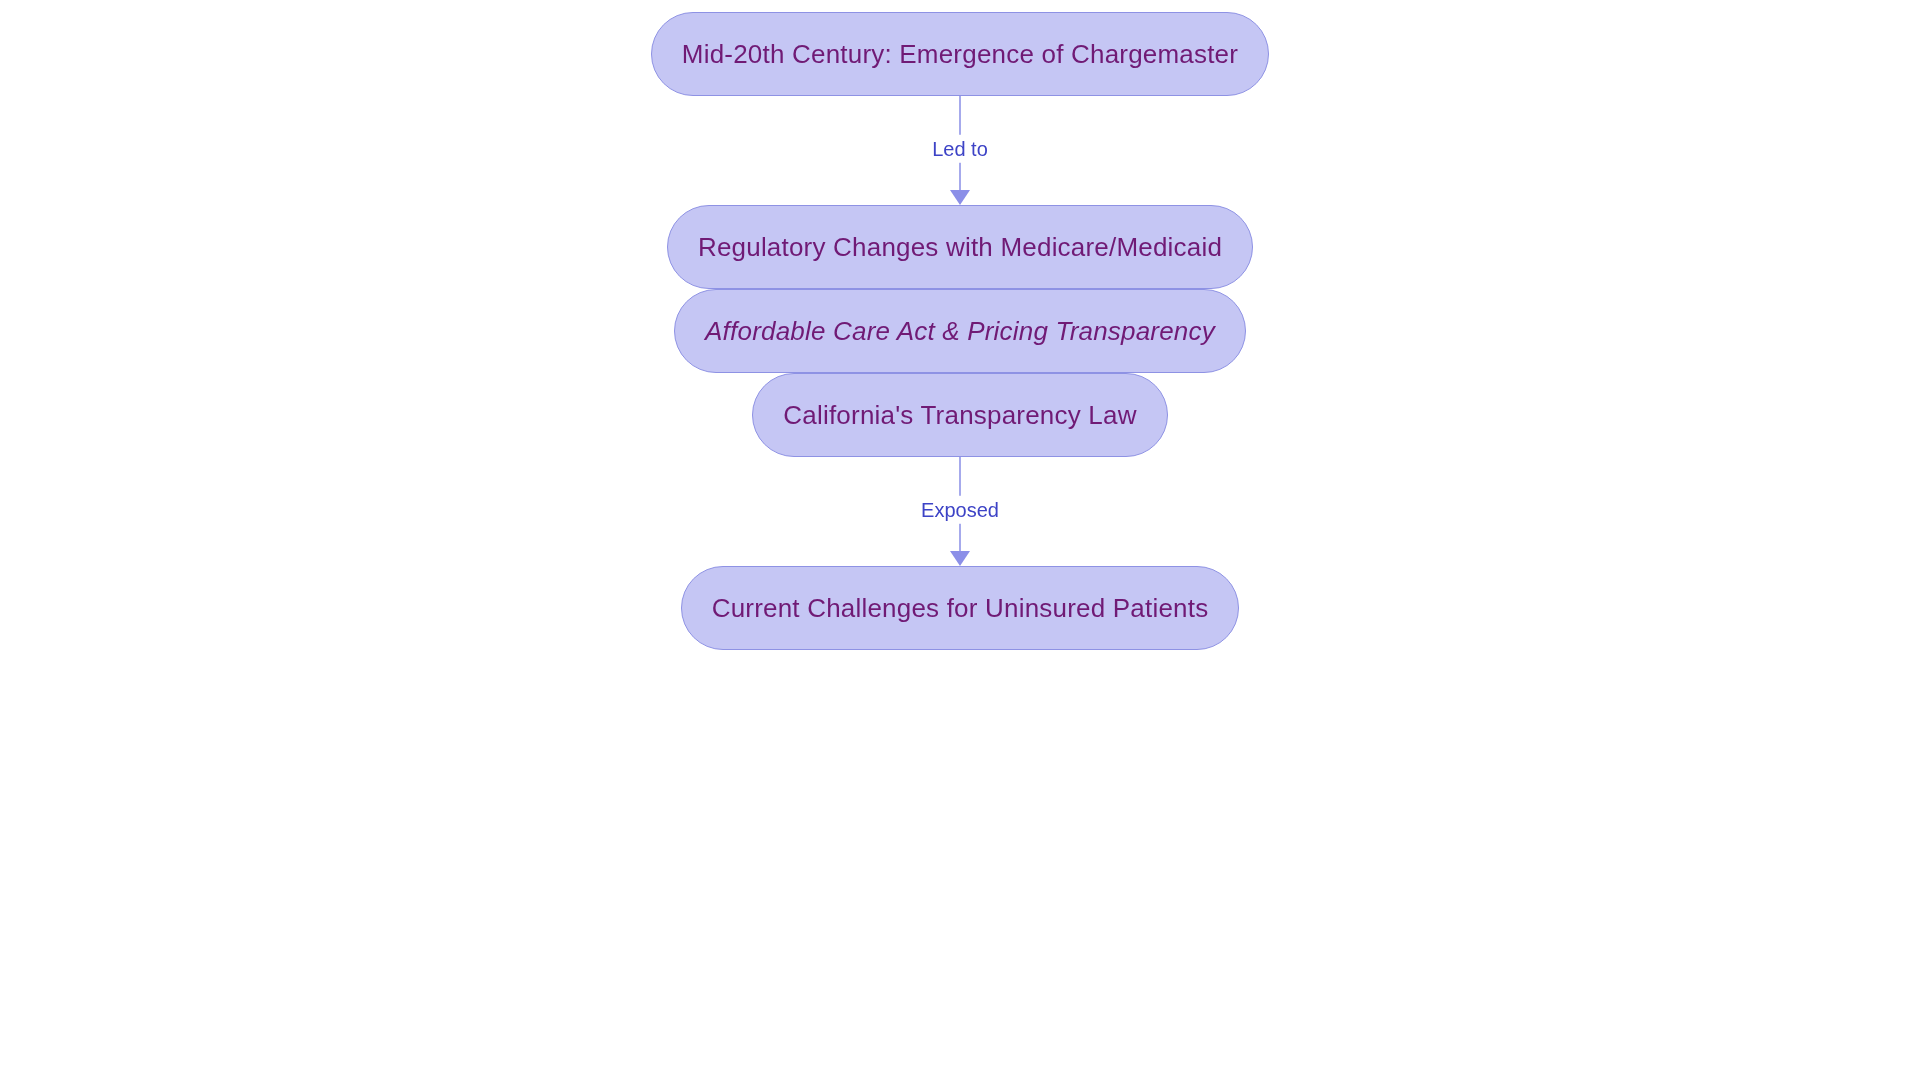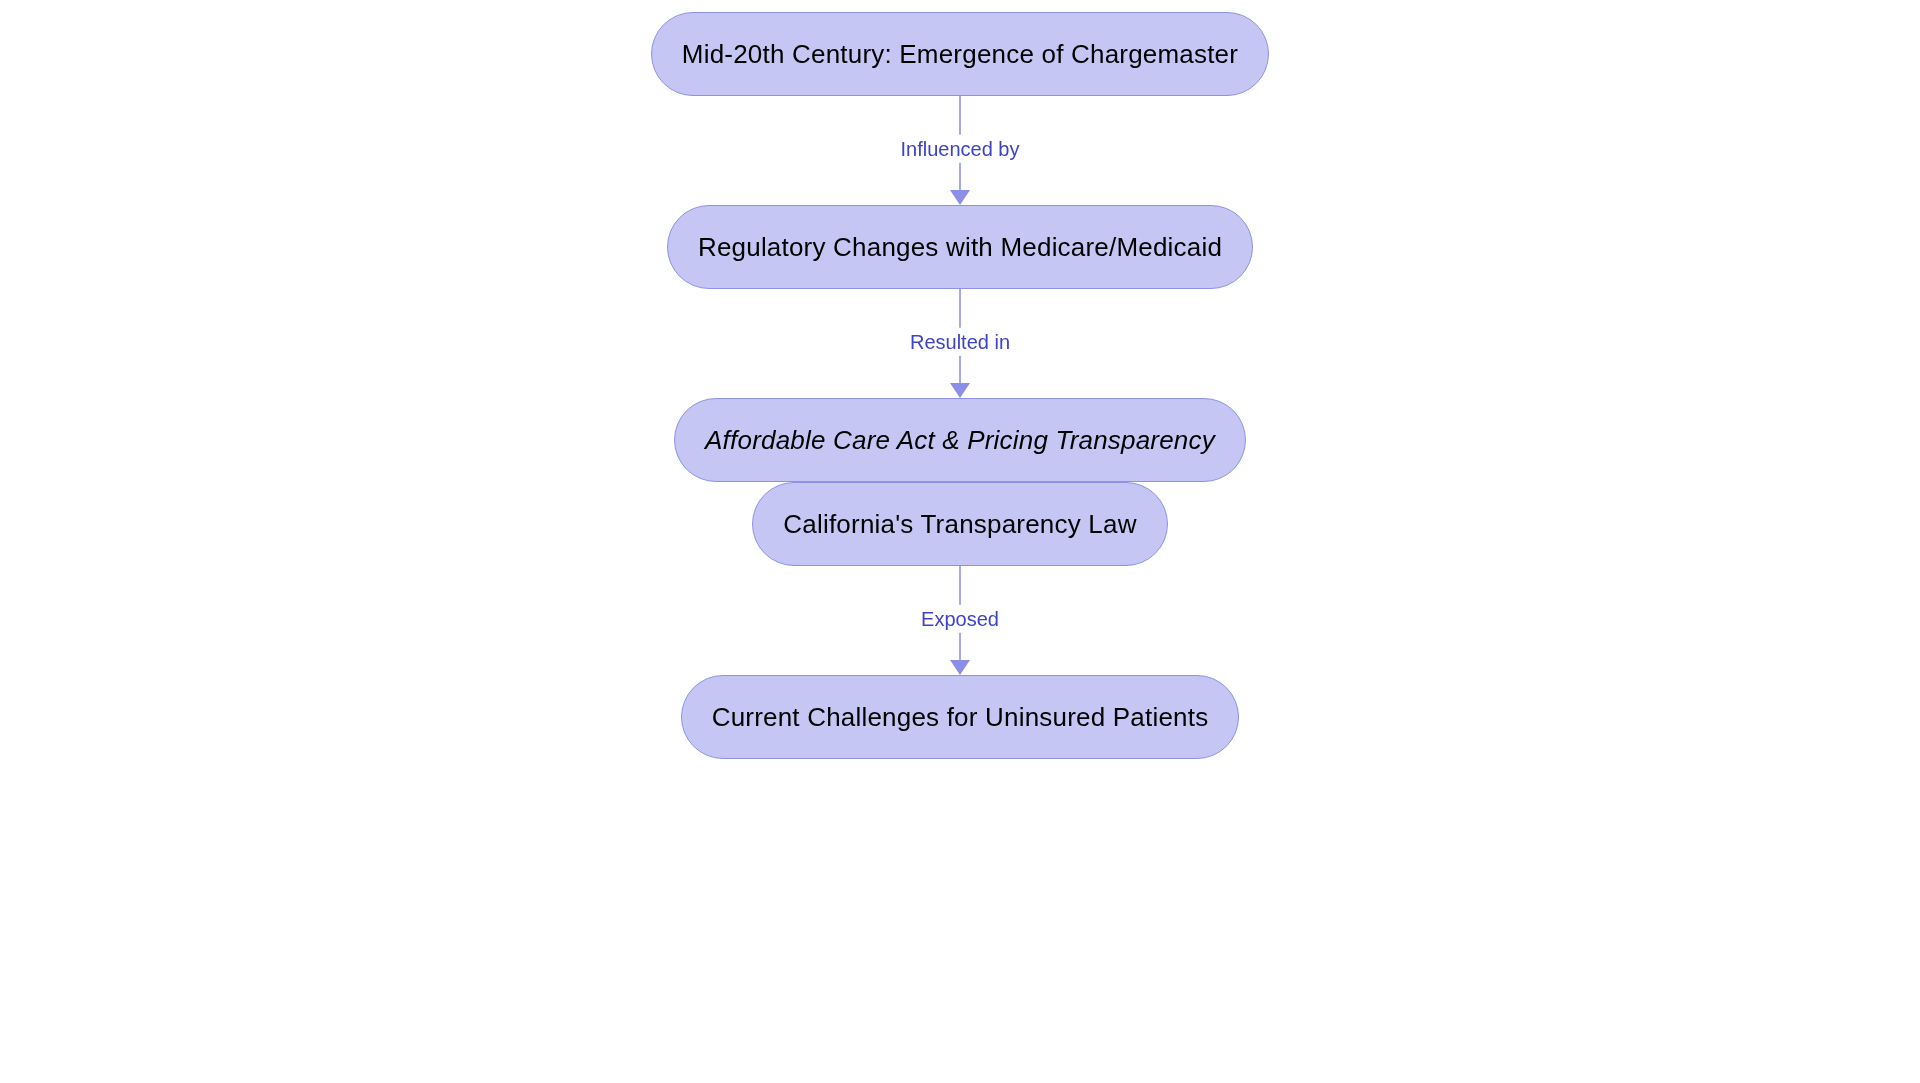--- a/index.html
+++ b/index.html
@@ -26,21 +26,21 @@
     background: #c5c6f4;
     border: 1.5px solid #8e92e4;
     display: flex;
     align-items: center;
     justify-content: center;
     padding: 0 30px;
     box-sizing: border-box;
     flex: 0 0 auto;
   }
   .node-label {
-    color: #000000;
+    color: #701a75;
     font-size: 26px;
     line-height: 1;
     white-space: nowrap;
     letter-spacing: 0.2px;
   }
   .n0 { min-width: 545px; }
   .n1 { min-width: 393px; }
   .n2 { min-width: 519px; }
   .n3 { min-width: 498px; font-style: italic; }
   .n4 { min-width: 364px; justify-content: center; }
@@ -88,37 +88,32 @@
 </style>
 </head>
 <body>
 
 <div class="canvas">
 
   <div class="node n0">
     <span class="node-label">Mid-20th Century: Emergence of Chargemaster</span>
   </div>
 
-
-
   <div class="edge">
     <div class="edge-line"></div>
     <div class="edge-arrowhead"></div>
-    <span class="edge-label">Influenced by</span>
+    <span class="edge-label">Led to</span>
   </div>
+
+
 
   <div class="node n2">
     <span class="node-label">Regulatory Changes with Medicare/Medicaid</span>
   </div>
 
-  <div class="edge">
-    <div class="edge-line"></div>
-    <div class="edge-arrowhead"></div>
-    <span class="edge-label">Resulted in</span>
-  </div>
 
   <div class="node n3">
     <span class="node-label">Affordable Care Act &amp; Pricing Transparency</span>
   </div>
 
 
   <div class="node n4">
     <span class="node-label">California's Transparency Law</span>
   </div>
 

